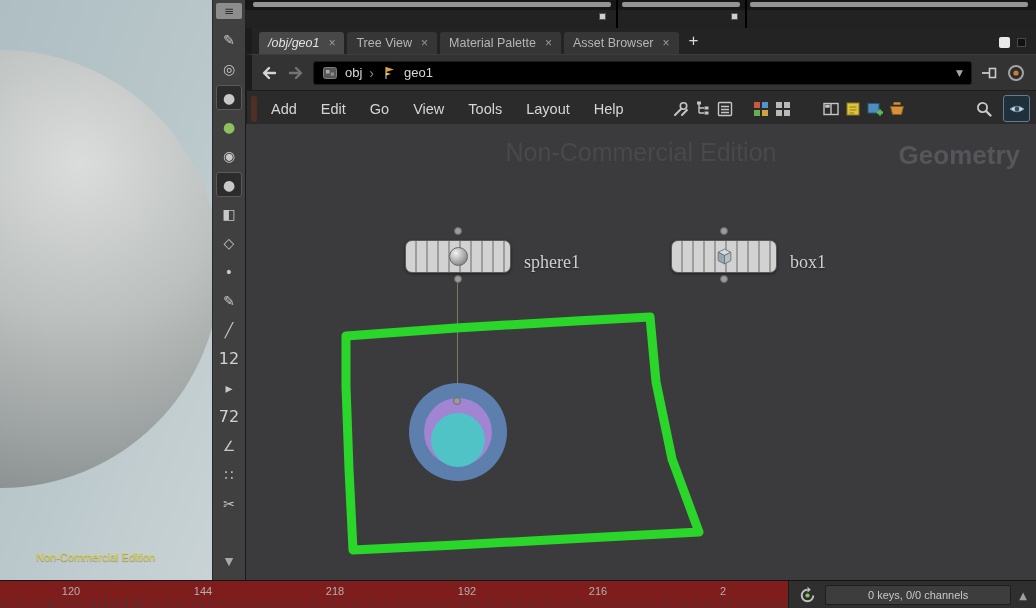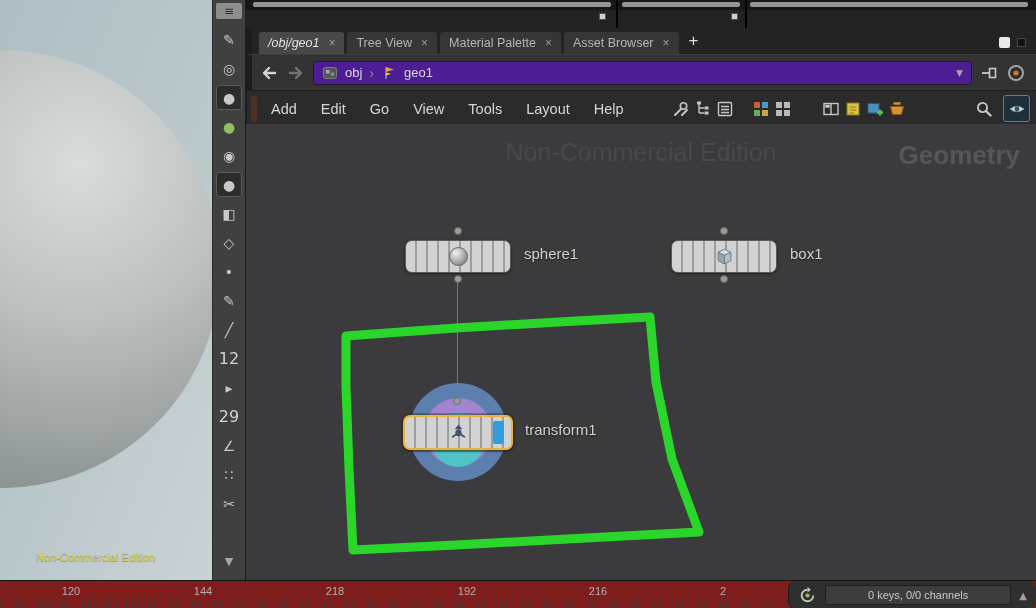--- a/index.html
+++ b/index.html
@@ -43,21 +43,21 @@
   .tab-add { color:#dcdcdc; font-size:17px; margin-left:7px; padding-bottom:3px; }
   .tabbar-right { margin-left:auto; display:flex; align-items:center; gap:7px; padding:0 10px 6px 0; }
   .sq-white { width:11px; height:11px; background:#e9e9e9; border-radius:2px; }
   .sq-dark  { width:9px; height:9px; background:#111; border:1px solid #484848; }
 
   
   .pathbar { position:absolute; left:245px; top:54px; width:791px; height:36px; background:#333;
              display:flex; align-items:center; gap:7px; padding:0 10px 0 7px; border-left:7px solid #1c1c1c;
              border-top:1px solid #3d3d3d; }
   .nav-arrow { width:20px; height:20px; display:flex; align-items:center; justify-content:center; }
-  .path-field { flex:1; height:24px; background:#4c1d95; border:1px solid #1e1e1e; border-radius:3px;
+  .path-field { flex:1; height:24px; background:#000000; border:1px solid #1e1e1e; border-radius:3px;
                 display:flex; align-items:center; gap:7px; padding:0 8px; color:#d8d8d8; font-size:13px; }
   .path-sep { color:#8f8f8f; font-size:14px; }
   .path-drop { margin-left:auto; color:#a6a6a6; font-size:9px; font-family:"DejaVu Sans",sans-serif; }
 
   
   .menubar { position:absolute; left:245px; top:90px; width:791px; height:48px; background:#2b2b2b;
              display:flex; align-items:center; padding:0 6px 12px 4px; border-top:1px solid #1e1e1e;
              border-left:2px solid #1c1c1c; }
   .menu-grip { width:6px; height:26px; background:#4f2e24; border-radius:2px; margin-right:10px; }
   .menu-item { color:#d6d6d6; font-size:14.5px; margin-right:16px; padding:2px 4px; }
@@ -80,37 +80,37 @@
   .halo { position:absolute; border-radius:50%; }
   .halo-outer { left:163px; top:259px; width:98px; height:98px; background:#5d7fae; z-index:2; }
   .halo-mid   { left:178px; top:274px; width:68px; height:68px; background:#a184d2; z-index:3; }
   .halo-core  { left:185px; top:289px; width:54px; height:54px; background:#4fc3c6; z-index:4; }
   .hnode { position:absolute; width:106px; height:33px; border-radius:7px;
            background:repeating-linear-gradient(90deg,#d2d2d2 0 9px,#9d9d9d 9px 11px);
            border:1px solid #5a5a5a; box-shadow:0 1px 3px rgba(0,0,0,.45);
            display:flex; align-items:center; justify-content:center; z-index:6; }
   .hnode.selected { width:110px; height:35px; border:2px solid #eab33c;
                     box-shadow:0 0 0 2px rgba(50,38,0,.35),0 1px 3px rgba(0,0,0,.5); }
-  .node-label { position:absolute; left:118px; top:4px; color:#d0d0d0; font-size:15px; white-space:nowrap;
-                text-shadow:0 1px 2px rgba(0,0,0,.5); }
+  .node-label { position:absolute; left:118px; top:11px; color:#d0d0d0; font-size:18px; white-space:nowrap;
+                text-shadow:0 1px 2px rgba(0,0,0,.5);font-family:Liberation Serif, serif; }
   .icon-sphere { width:19px; height:19px; border-radius:50%; border:1px solid #666;
                  background:radial-gradient(circle at 35% 30%,#f2f2f2,#a8a8a8 55%,#787878 90%); }
   .disp-flag { position:absolute; right:7px; top:4px; bottom:4px; width:11px; background:#2f9de0;
                border-radius:2px; }
   .annotation { position:absolute; left:0; top:0; z-index:10; pointer-events:none; }
 
   
   .timeline { position:absolute; left:0; top:580px; width:1036px; height:28px; background:#7f1d1d;
               border-top:1px solid #141414; }
   .tl-ruler { position:absolute; left:0; top:0; width:788px; height:28px; }
   .tl-ticks { position:absolute; left:0; bottom:0; width:788px; height:10px; opacity:.7;
               background:repeating-linear-gradient(90deg,#3a3a3a 0 1px,transparent 1px 5.5px); }
   .tl-num { position:absolute; top:4px; transform:translateX(-50%); font-size:11px; color:#b0b0b0; }
   .tl-right { position:absolute; left:788px; top:0; width:248px; height:28px; background:#2f2f2f;
-              border-left:1px solid #1a1a1a; display:flex; align-items:center; gap:8px; padding:0 9px;border-radius:8px; }
+              border-left:1px solid #1a1a1a; display:flex; align-items:center; gap:8px; padding:0 9px; }
   .channels-box { flex:1; height:20px; background:#3d3d3d; border:1px solid #1e1e1e; border-radius:2px;
                   display:flex; align-items:center; justify-content:center; font-size:11px; color:#c9c9c9;
                   white-space:nowrap; }
   .tl-expand { color:#a0a0a0; font-size:10px; font-family:"DejaVu Sans",sans-serif; }
 </style>
 </head>
 <body>
 
 <div class="app">
 
@@ -127,21 +127,21 @@
     <div class="ltool lt-green">●</div>
     <div class="ltool">◉</div>
     <div class="ltool lt-boxed">●</div>
     <div class="ltool">◧</div>
     <div class="ltool">◇</div>
     <div class="ltool">•</div>
     <div class="ltool">✎</div>
     <div class="ltool">╱</div>
     <div class="ltool lt-num">12</div>
     <div class="ltool">▸</div>
-    <div class="ltool lt-num">29</div>
+    <div class="ltool lt-num">72</div>
     <div class="ltool">∠</div>
     <div class="ltool">∷</div>
     <div class="ltool">✂</div>
     <div class="ltool lt-last">▼</div>
   </div>
 
   <div class="topstrip">
     <div class="inner"></div>
     <div class="tscroll" style="left:8px;width:358px;"></div>
     <div class="tscroll" style="left:377px;width:118px;"></div>
@@ -328,28 +328,20 @@
         <polygon points="3,5 9,8 9,16 3,13" fill="#9aa6ad" stroke="#667077" stroke-width="0.8"></polygon>
         <polygon points="15,5 9,8 9,16 15,13" fill="#b7c0c5" stroke="#667077" stroke-width="0.8"></polygon>
       </svg>
       <div class="node-label">box1</div>
     </div>
 
     <div class="halo halo-outer"></div>
     <div class="halo halo-mid"></div>
     <div class="halo halo-core"></div>
     <div class="dot" style="left:207px;top:273px;"></div>
-    <div class="hnode selected" style="left:157px;top:291px;">
-      <svg width="19" height="19" viewBox="0 0 18 18">
-        <circle cx="9" cy="9.5" r="3" fill="#44526e"></circle>
-        <path d="M9 9 V3 M9 3 L6.8 5.4 M9 3 L11.2 5.4 M9 9.5 L3.5 13 M9 9.5 L14.5 13" stroke="#44526e" stroke-width="1.8" fill="none" stroke-linecap="round"></path>
-      </svg>
-      <div class="disp-flag"></div>
-      <div class="node-label" style="left:120px;">transform1</div>
-    </div>
 
     <svg class="annotation" width="791" height="456" viewBox="0 0 791 456">
       <path d="M100 212 L210 204 L330 197 L404 193 L410 258 L426 335 L453 408 L340 414 L210 421 L107 426 L103 345 L100 262 L100 212" fill="none" stroke="#2bd62b" stroke-width="9" stroke-linejoin="round" stroke-linecap="round"></path>
     </svg>
   </div>
 
   <div class="timeline">
     <div class="tl-ruler">
       <div class="tl-ticks"></div>
       <span class="tl-num" style="left:71px;">120</span>

